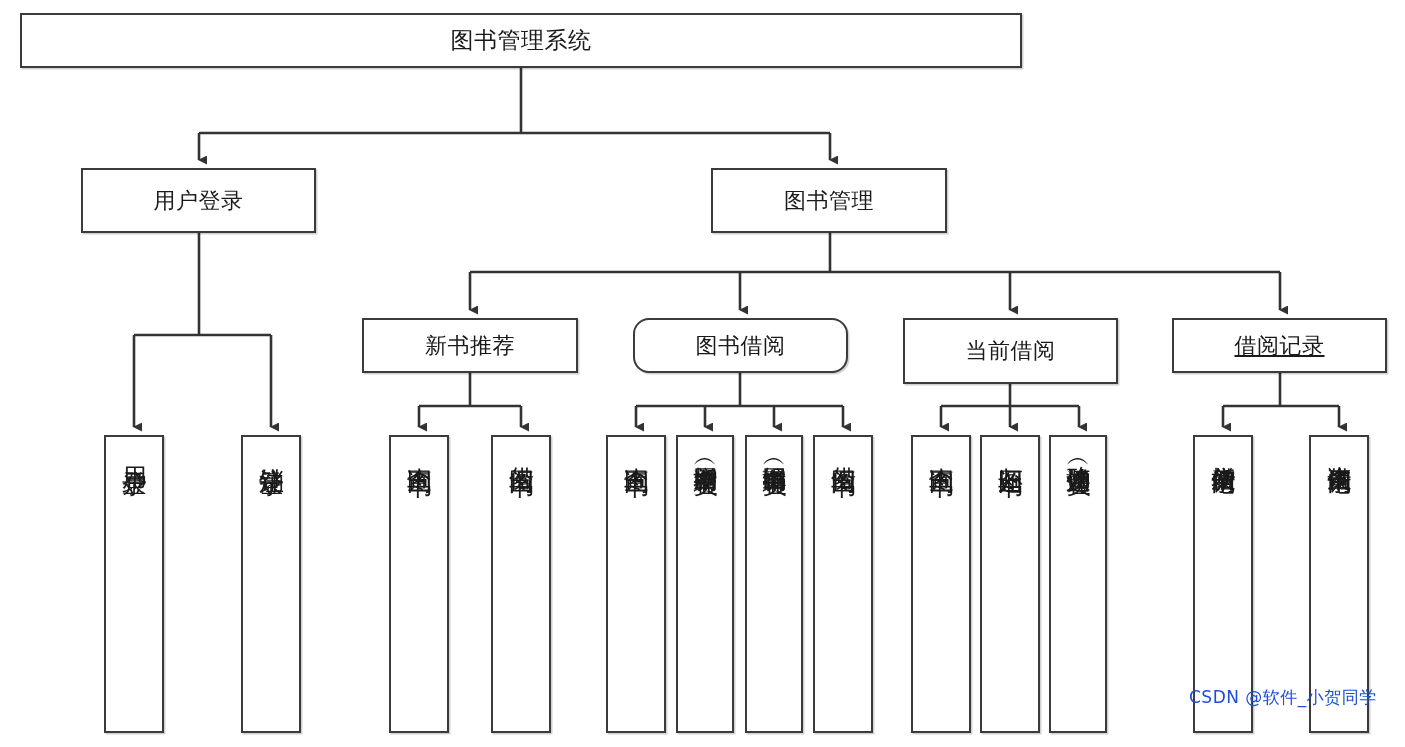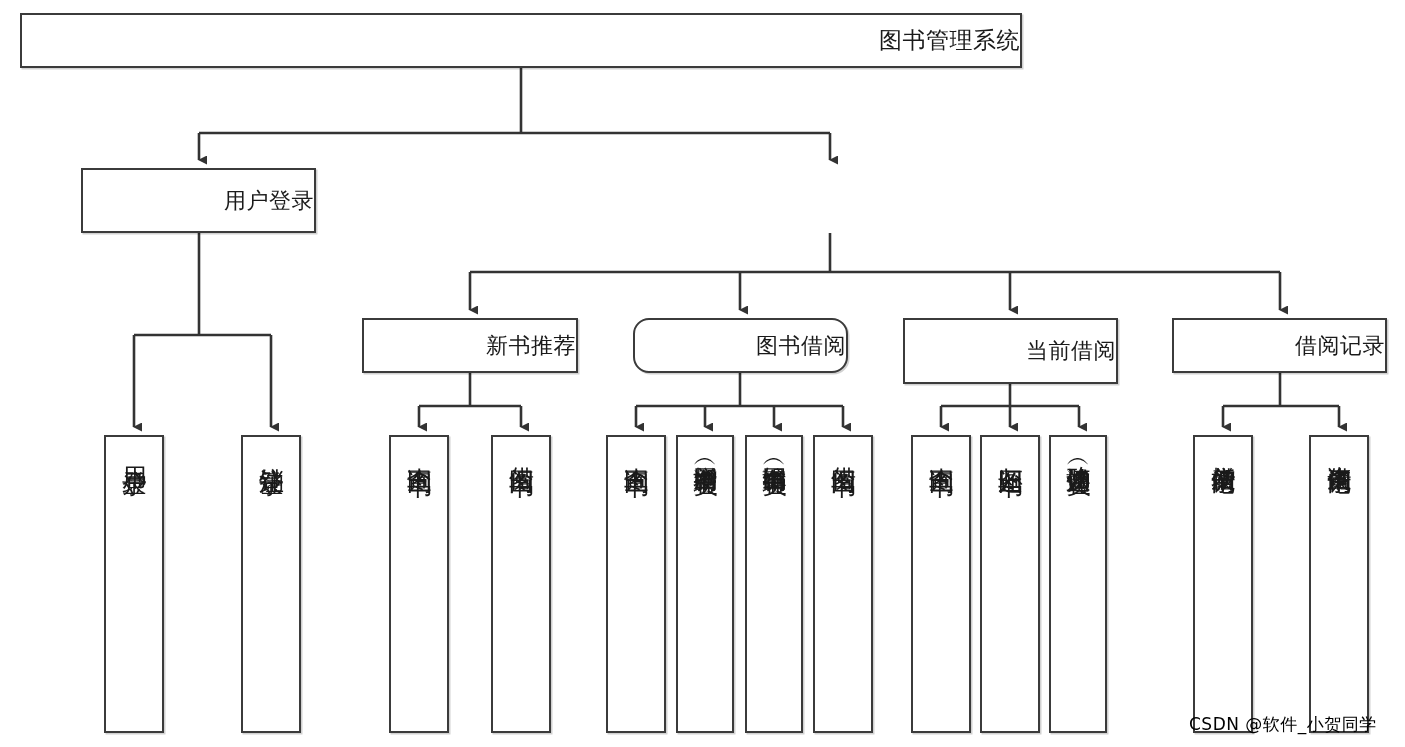--- a/index.html
+++ b/index.html
@@ -9,21 +9,21 @@
     font-family:"DejaVu Sans","Liberation Sans",sans-serif;
     color:#1a1a1a;
   }
   #diagram-root{position:relative;width:1405px;height:747px;background:#fff;}
   svg#wires{position:absolute;left:0;top:0;width:1405px;height:747px;pointer-events:none;}
   .node{
     position:absolute;
     background:#ffffff;
     border:2.5px solid #3b3b3b;
     box-sizing:border-box;
-    display:flex;align-items:center;justify-content:flex-end;
+    display:flex;align-items:center;justify-content:center;
     box-shadow:1.5px 1.5px 0 rgba(0,0,0,0.18);
   }
   .node-label{
     display:block;
     text-align:center;
     line-height:1.25;
     letter-spacing:0.5px;
     color:#1a1a1a;
     white-space:nowrap;
   }
@@ -40,23 +40,23 @@
     text-orientation:upright;
     font-size:25px;
     line-height:1.12;
     letter-spacing:2px;
     white-space:nowrap;
     text-align:left;
   }
   .leaf.tall-text .node-label{font-size:24px;letter-spacing:1px;}
   #watermark{
     position:absolute;
-    left:1189px;top:713px;
+    left:1189px;top:686px;
     font-size:17px;
-    color:#000000;
+    color:#1d4ed8;
     letter-spacing:0.5px;
     white-space:nowrap;
     user-select:none;
   }
 </style>
 </head>
 <body>
 
 <div id="diagram-root">
 
@@ -110,31 +110,34 @@
     </g>
   </svg>
 
   <div class="node lvl-root" style="left:20px;top:13px;width:1002px;height:55px;">
     <span class="node-label">图书管理系统</span>
   </div>
 
   <div class="node lvl-2" style="left:81px;top:168px;width:235px;height:65px;">
     <span class="node-label">用户登录</span>
   </div>
+  <div class="node lvl-2" style="left:711px;top:168px;width:236px;height:65px;">
+    <span class="node-label">图书管理</span>
+  </div>
 
   <div class="node lvl-3" style="left:362px;top:318px;width:216px;height:55px;">
     <span class="node-label">新书推荐</span>
   </div>
   <div class="node lvl-3" style="left:633px;top:318px;width:215px;height:55px;border-radius:16px;">
     <span class="node-label">图书借阅</span>
   </div>
   <div class="node lvl-3" style="left:903px;top:318px;width:215px;height:66px;">
     <span class="node-label">当前借阅</span>
   </div>
-  <div class="node lvl-3" style="left:1172px;top:318px;width:215px;height:55px;">
+  <div class="node lvl-3" style="left:1172px;top:318px;width:215px;height:55px;text-decoration:underline;">
     <span class="node-label">借阅记录</span>
   </div>
 
   <div class="node leaf" style="left:104px;top:435px;width:60px;height:298px;">
     <span class="node-label">用户登录</span>
   </div>
   <div class="node leaf" style="left:241px;top:435px;width:60px;height:298px;">
     <span class="node-label">注销登录</span>
   </div>
 

